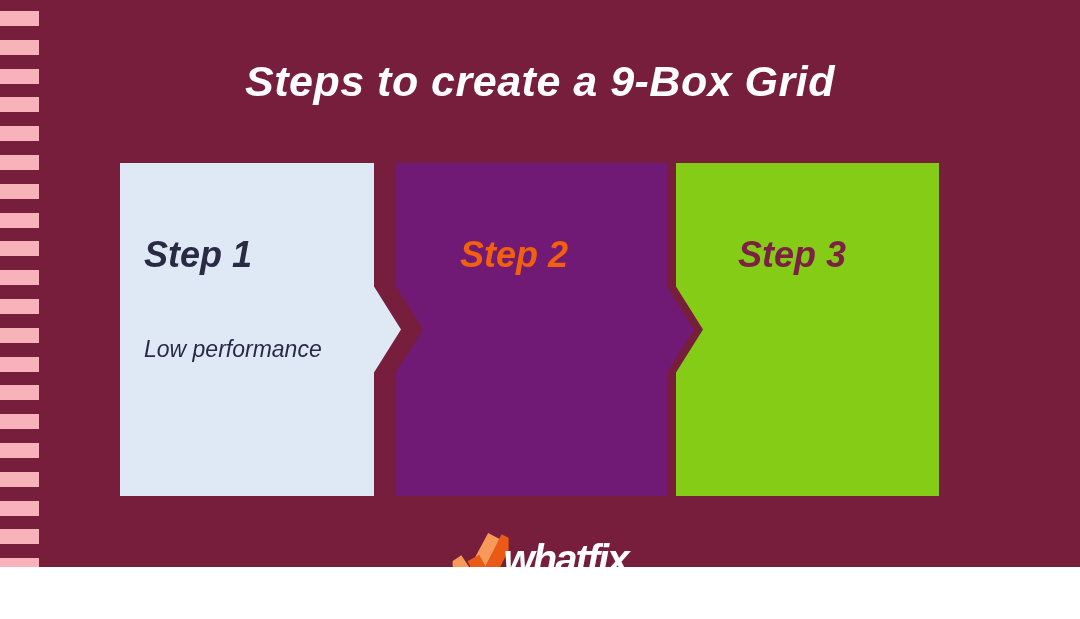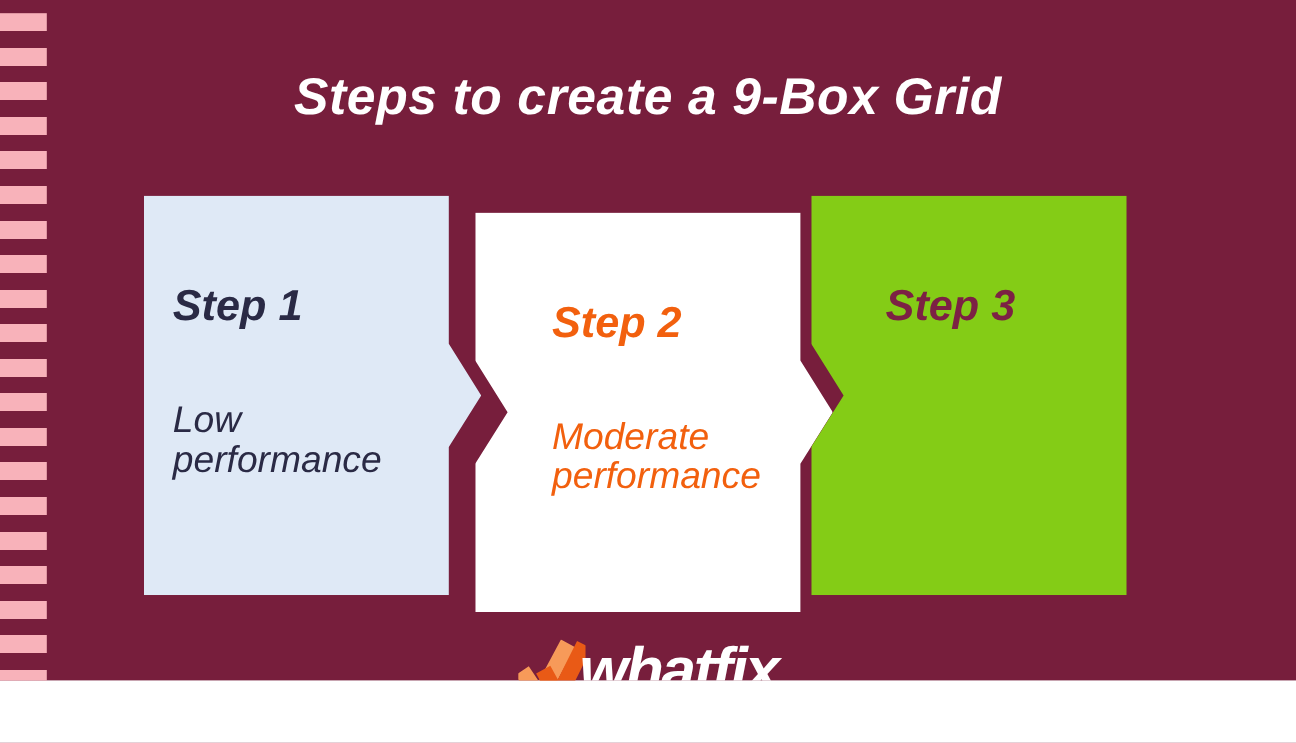--- a/index.html
+++ b/index.html
@@ -83,42 +83,42 @@
   .step3 .step-inner { padding-left: 62px; padding-right: 24px; }
 
   .step-label {
     font-size: 36px;
     font-weight: 700;
     line-height: 36px;
   }
 
   .step-desc {
     margin-top: 60px;
-    font-size: 31px;
+    font-size: 23px;
     line-height: 33px;
     max-width: 185px;
   }
 
   .logo {
     position: absolute;
     top: 533px;
     left: 50%;
     transform: translateX(-50%);
     display: flex;
     align-items: flex-start;
   }
 
   .logo-mark {
     width: 56px;
     height: 54px;
     flex: 0 0 auto;
   }
 
   .logo-text {
-    font-size: 52px;
+    font-size: 40px;
     font-weight: 700;
     letter-spacing: -2px;
     line-height: 52px;
     margin-left: -5px;
   }
 </style>
 </head>
 <body>
 
 <div class="canvas" style="background-color: rgb(119, 30, 60);">
@@ -127,24 +127,23 @@
 
   <h1 class="page-title" style="color: rgb(255, 255, 255);">Steps to create a 9-Box Grid</h1>
 
   <div class="step step1" style="background-color: rgb(223, 233, 246);">
     <div class="step-inner">
       <h2 class="step-label" style="color: rgb(42, 42, 69);">Step 1</h2>
       <p class="step-desc" style="color: rgb(42, 42, 69);">Low performance</p>
     </div>
   </div>
 
-  <div class="step step2" style="background-color: #ffffff; margin-top: 14px;">
+  <div class="step step2" style="background-color: #701a75;">
     <div class="step-inner">
       <h2 class="step-label" style="color: rgb(242, 96, 14);">Step 2</h2>
-      <p class="step-desc" style="color: rgb(242, 96, 14);">Moderate performance</p>
     </div>
   </div>
 
   <div class="step step3" style="background-color: #84cc16;">
     <div class="step-inner">
       <h2 class="step-label" style="color: rgb(124, 33, 68);">Step 3</h2>
     </div>
   </div>
 
   <div class="logo">

